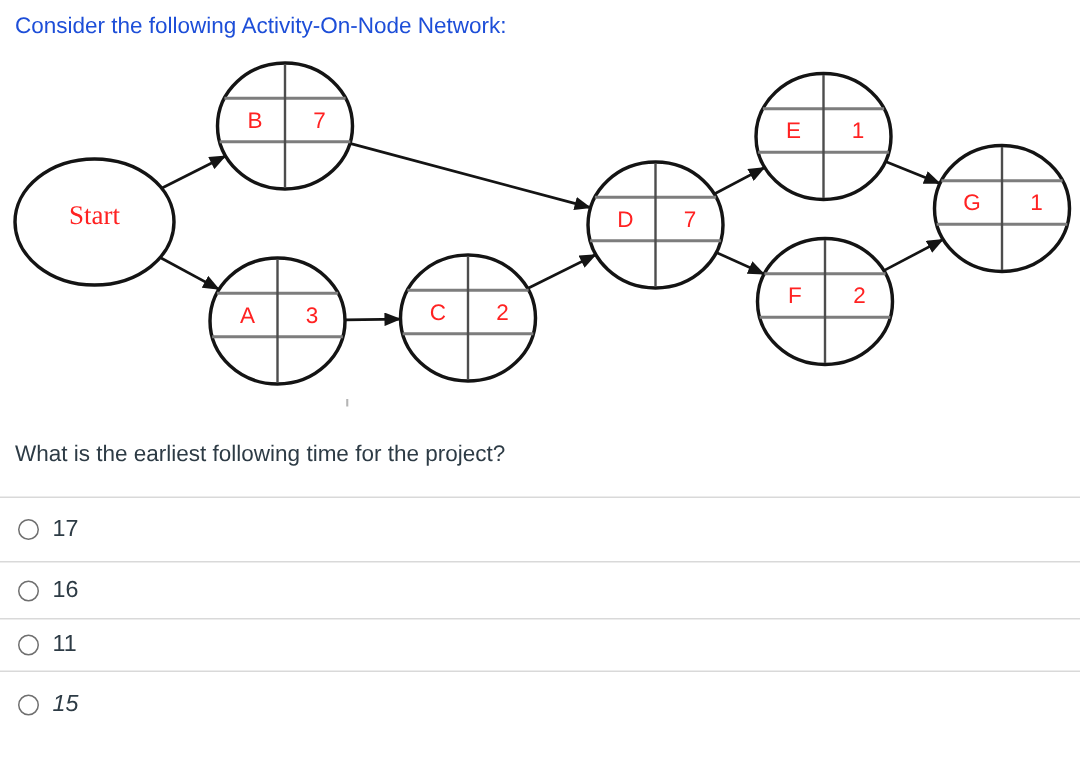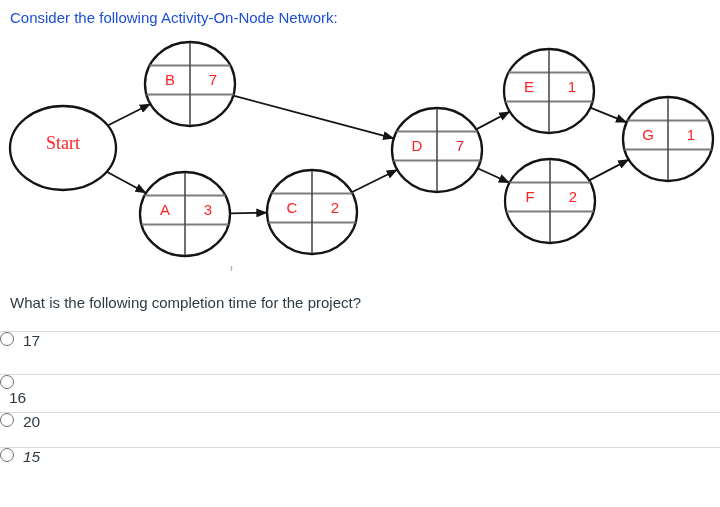--- a/index.html
+++ b/index.html
@@ -11,25 +11,25 @@
     position:absolute;left:10px;top:8px;font-size:15px;line-height:19px;color:#1d4ed8;
   }
   #diagram-svg{position:absolute;left:0;top:0;}
   .question-text{
     position:absolute;left:10px;top:293px;font-size:15px;line-height:19px;color:#2d3b45;
   }
   .options{
     position:absolute;left:0;top:331px;width:720px;
   }
   .opt-row{
-    display:flex;align-items:flex-start;border-top:1px solid #d9d9d9;
-    padding-left:0;box-sizing:border-box;
+    display:flex;align-items:center;border-top:1px solid #d9d9d9;
+    padding-left:12px;box-sizing:border-box;
   }
   .opt-row:nth-child(1){height:43px;}
-  .opt-row:nth-child(2){height:38px;flex-direction:column;}
+  .opt-row:nth-child(2){height:38px;}
   .opt-row:nth-child(3){height:35px;}
   .opt-row:nth-child(4){height:44px;font-style:italic;}
   .radio{
     width:12px;height:12px;border:1.4px solid #6f6f6f;border-radius:50%;
     background:#fff;display:inline-block;flex:0 0 auto;cursor:pointer;
   }
   .opt-label{
     margin-left:9px;font-size:15.5px;color:#2d3b45;cursor:pointer;
   }
 </style>
@@ -111,32 +111,32 @@
       <ellipse cx="668" cy="139" rx="45" ry="42" fill="#ffffff" stroke="#141414" stroke-width="2.3"></ellipse>
       <line x1="627.6006068190653" y1="120.5" x2="708.3993931809347" y2="120.5" stroke="#7d7d7d" stroke-width="2"></line>
       <line x1="624.4289373551666" y1="149.5" x2="711.5710626448334" y2="149.5" stroke="#7d7d7d" stroke-width="2"></line>
       <line x1="668" y1="98" x2="668" y2="180" stroke="#4d4d4d" stroke-width="1.6"></line>
       <text x="648" y="135" dy="0.35em" text-anchor="middle" fill="#ff2222" font-size="15" font-family="&quot;Liberation Sans&quot;,sans-serif">G</text>
       <text x="691" y="135" dy="0.35em" text-anchor="middle" fill="#ff2222" font-size="15" font-family="&quot;Liberation Sans&quot;,sans-serif">1</text>
     </g>
     <line x1="231.5" y1="266" x2="231.5" y2="271" stroke="#b5b5b5" stroke-width="1.4"></line>
   </svg>
 
-<div class="question-text">What is the following completion time for the project?</div>
+<div class="question-text">What is the earliest following time for the project?</div>
 
 <div class="options">
   <div class="opt-row">
     <span class="radio"></span>
     <span class="opt-label">17</span>
   </div>
   <div class="opt-row">
     <span class="radio"></span>
     <span class="opt-label">16</span>
   </div>
   <div class="opt-row">
     <span class="radio"></span>
-    <span class="opt-label">20</span>
+    <span class="opt-label">11</span>
   </div>
   <div class="opt-row">
     <span class="radio"></span>
     <span class="opt-label">15</span>
   </div>
 </div>
 
 </body></html>

